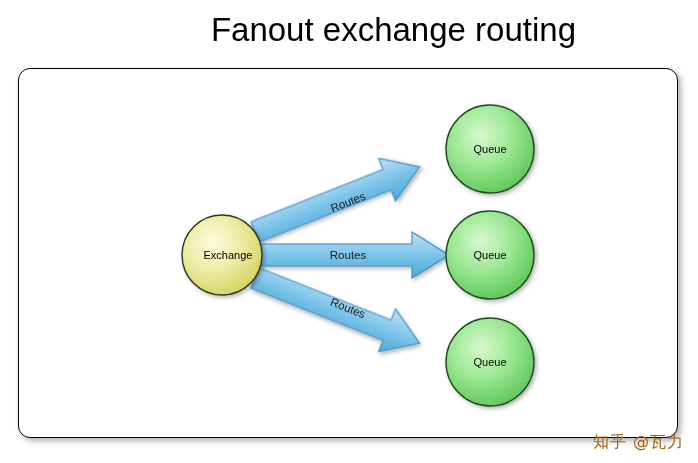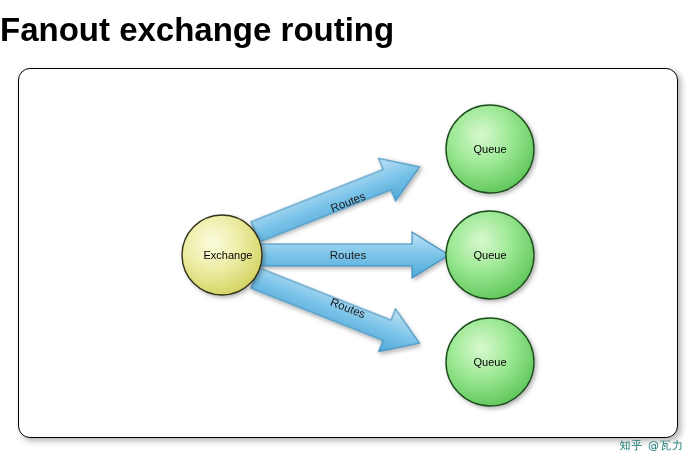--- a/index.html
+++ b/index.html
@@ -13,23 +13,23 @@
     position: relative;
     overflow: hidden;
     font-family: "Liberation Sans", sans-serif;
   }
 
   #page-title {
     position: absolute;
     left: 0;
     top: 8px;
     width: 576px;
-    text-align: left;
+    text-align: right;
     font-size: 33px;
-    font-weight: 700;
+    font-weight: 400;
     color: #000000;
     letter-spacing: 0px;
     line-height: 44px;
   }
 
   #diagram-frame {
     position: absolute;
     left: 18px;
     top: 68px;
     width: 660px;
@@ -66,22 +66,22 @@
     font-size: 11.5px;
     font-family: "Liberation Sans", sans-serif;
     white-space: nowrap;
     transform-origin: 50% 50%;
   }
 
   #watermark {
     position: absolute;
     right: 14px;
     bottom: 10px;
-    font-size: 11px;
-    color: #0f766e;
+    font-size: 16px;
+    color: #a16207;
     font-family: "DejaVu Sans", sans-serif;
     letter-spacing: 1px;
     white-space: nowrap;
   }
 </style>
 </head>
 <body>
 
 <div id="page-title">Fanout exchange routing</div>
 

